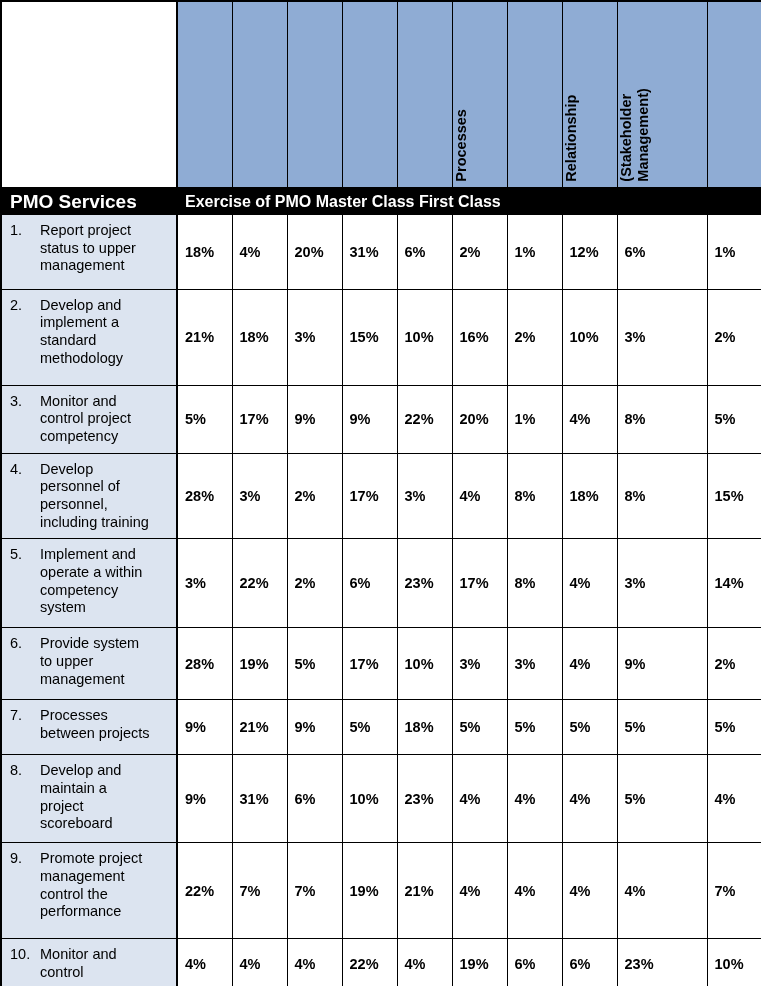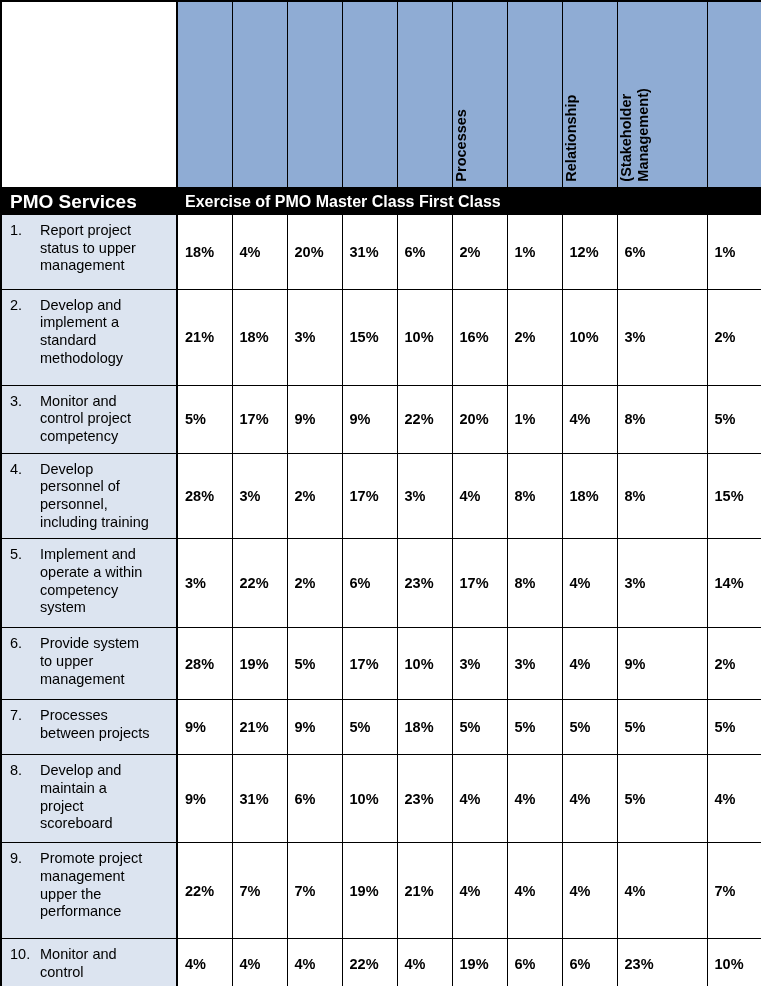--- a/index.html
+++ b/index.html
@@ -378,21 +378,21 @@
           <td class="val">5%</td>
           <td class="val">4%</td>
         </tr>
         <tr style="height: 96px;">
           <td class="lbl">
             <div class="lbl-flex">
               <div class="lbl-num">9.</div>
               <div class="lbl-txt">
                 <div>Promote project</div>
                 <div>management</div>
-                <div>upper the</div>
+                <div>control the</div>
                 <div>performance</div>
               </div>
             </div>
           </td>
           <td class="val">22%</td>
           <td class="val">7%</td>
           <td class="val">7%</td>
           <td class="val">19%</td>
           <td class="val">21%</td>
           <td class="val">4%</td>

